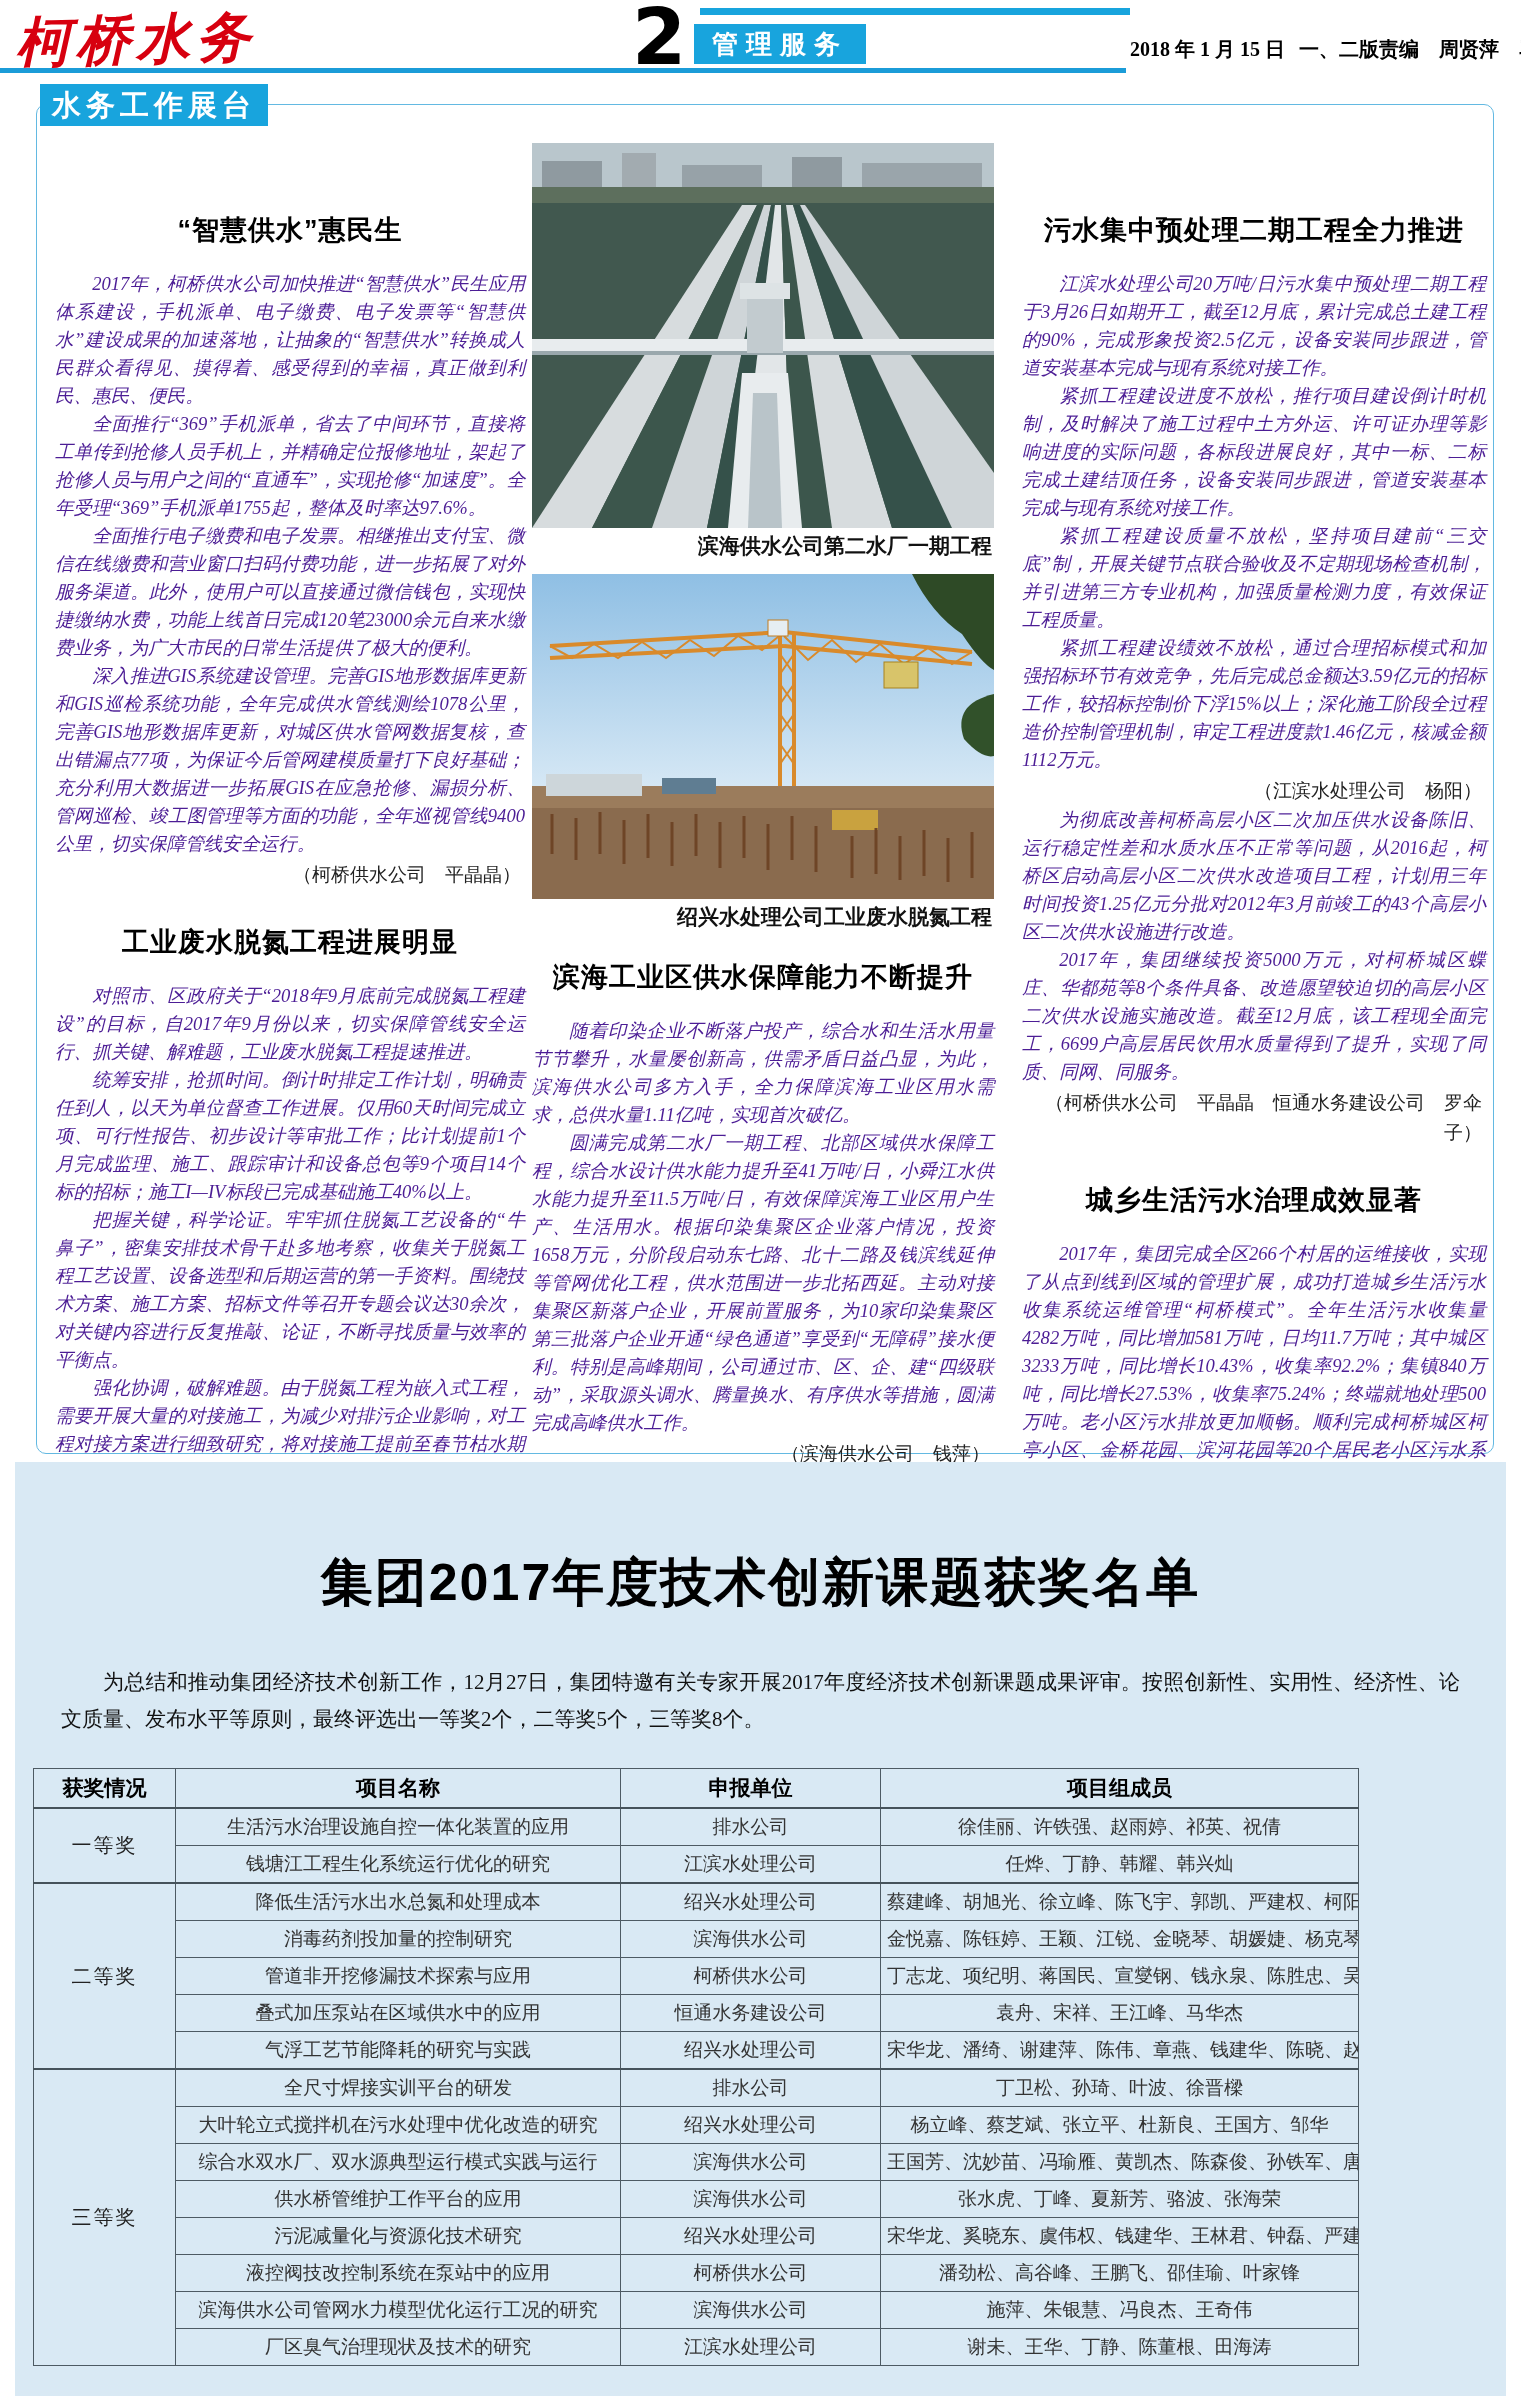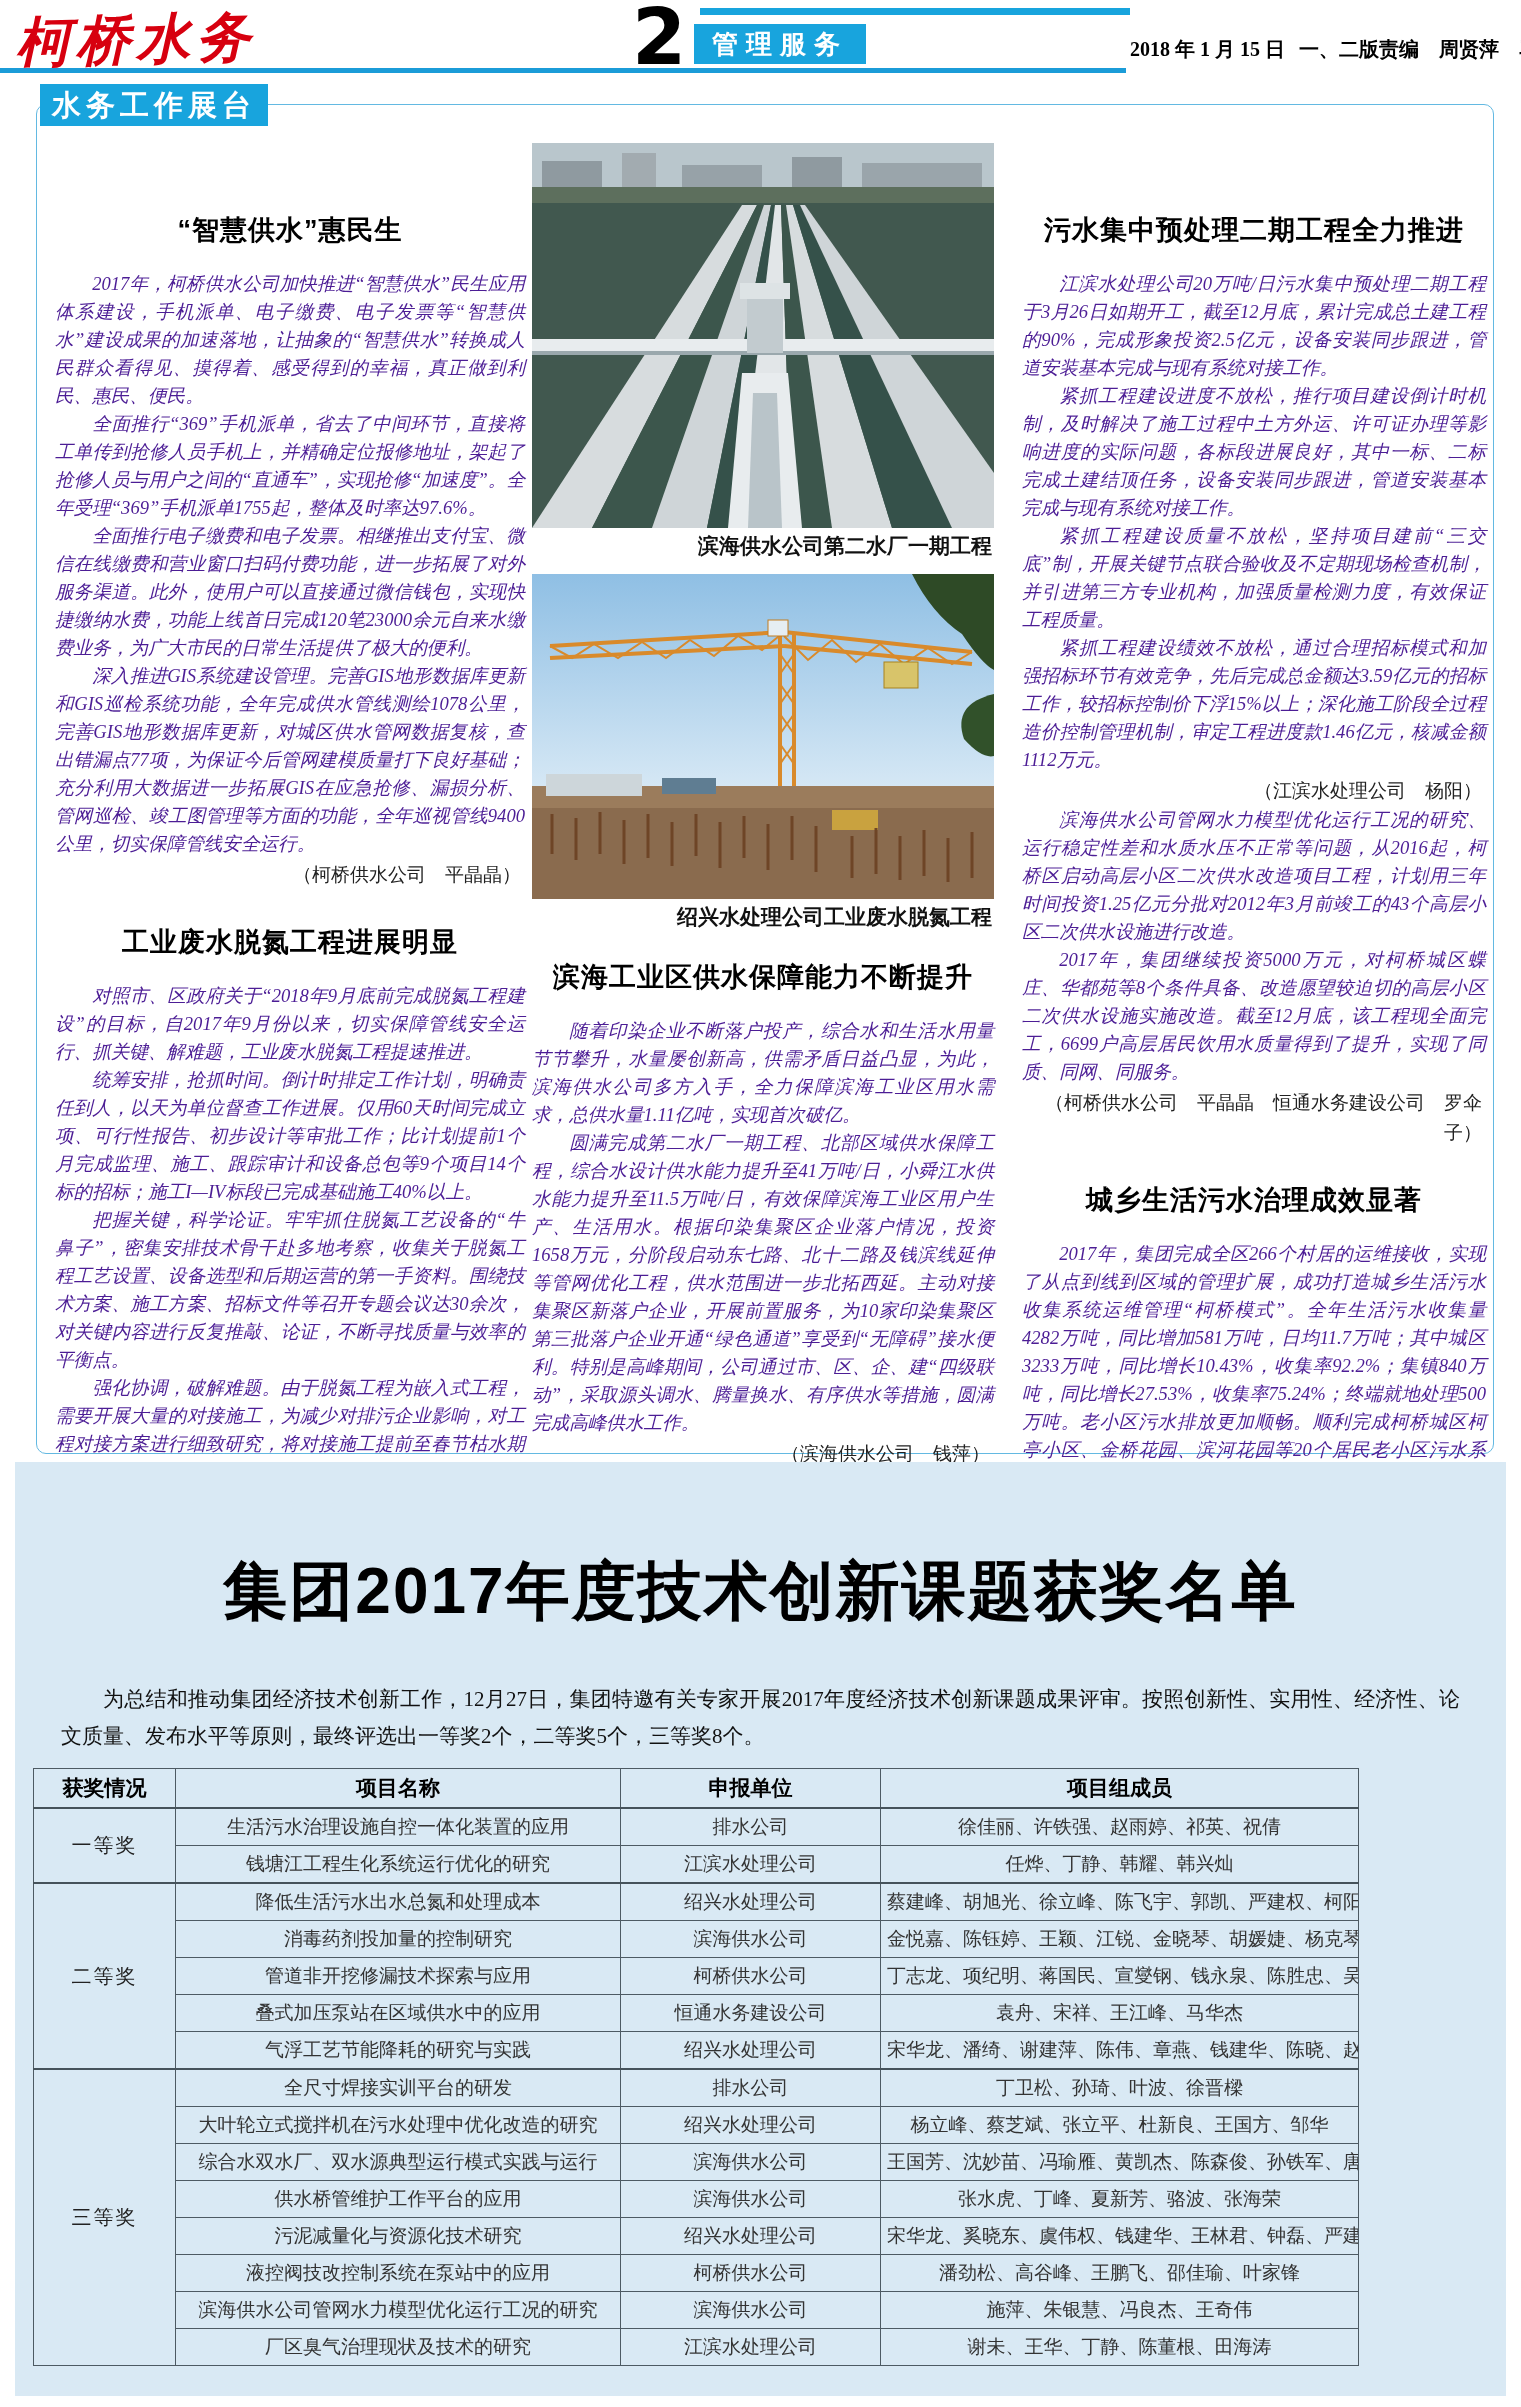--- a/index.html
+++ b/index.html
@@ -64,21 +64,21 @@
   .caption{
     font-family:"Liberation Sans",sans-serif;font-weight:bold;font-size:21px;
     color:#111;text-align:right;margin:4px 2px 14px 0;
   }
   
   .panel{
     position:absolute;left:15px;top:1462px;width:1491px;height:934px;
     background:#d9e9f4;
   }
   .panel-title{
-    font-family:"Liberation Sans",sans-serif;font-weight:900;font-size:64px;
+    font-family:"Liberation Sans",sans-serif;font-weight:900;font-size:52px;
     color:#000;text-align:center;letter-spacing:2px;margin:86px 0 0 0;
   }
   .panel-intro{
     margin:46px 46px 0 46px;font-size:21px;line-height:37px;text-align:justify;
     text-indent:2em;color:#111;
   }
   .awards-table{
     position:absolute;left:18px;top:306px;width:1325px;border-collapse:collapse;
     table-layout:fixed;background:transparent;
   }
@@ -228,21 +228,21 @@
 </div>
 
 <div class="col col-right art">
   <h2 class="art-title">污水集中预处理二期工程全力推进</h2>
   <p>江滨水处理公司20万吨/日污水集中预处理二期工程于3月26日如期开工，截至12月底，累计完成总土建工程的90%，完成形象投资2.5亿元，设备安装同步跟进，管道安装基本完成与现有系统对接工作。</p>
   <p>紧抓工程建设进度不放松，推行项目建设倒计时机制，及时解决了施工过程中土方外运、许可证办理等影响进度的实际问题，各标段进展良好，其中一标、二标完成土建结顶任务，设备安装同步跟进，管道安装基本完成与现有系统对接工作。</p>
   <p>紧抓工程建设质量不放松，坚持项目建前“三交底”制，开展关键节点联合验收及不定期现场检查机制，并引进第三方专业机构，加强质量检测力度，有效保证工程质量。</p>
   <p>紧抓工程建设绩效不放松，通过合理招标模式和加强招标环节有效竞争，先后完成总金额达3.59亿元的招标工作，较招标控制价下浮15%以上；深化施工阶段全过程造价控制管理机制，审定工程进度款1.46亿元，核减金额1112万元。</p>
   <div class="byline">（江滨水处理公司　杨阳）</div>
 
-  <p>滨海供水公司管网水力模型优化运行工况的研究、运行稳定性差和水质水压不正常等问题，从2016起，柯桥区启动高层小区二次供水改造项目工程，计划用三年时间投资1.25亿元分批对2012年3月前竣工的43个高层小区二次供水设施进行改造。</p>
+  <p>为彻底改善柯桥高层小区二次加压供水设备陈旧、运行稳定性差和水质水压不正常等问题，从2016起，柯桥区启动高层小区二次供水改造项目工程，计划用三年时间投资1.25亿元分批对2012年3月前竣工的43个高层小区二次供水设施进行改造。</p>
   <p>2017年，集团继续投资5000万元，对柯桥城区蝶庄、华都苑等8个条件具备、改造愿望较迫切的高层小区二次供水设施实施改造。截至12月底，该工程现全面完工，6699户高层居民饮用水质量得到了提升，实现了同质、同网、同服务。</p>
   <div class="byline">（柯桥供水公司　平晶晶　恒通水务建设公司　罗伞子）</div>
 
   <h2 class="art-title later">城乡生活污水治理成效显著</h2>
   <p>2017年，集团完成全区266个村居的运维接收，实现了从点到线到区域的管理扩展，成功打造城乡生活污水收集系统运维管理“柯桥模式”。全年生活污水收集量4282万吨，同比增加581万吨，日均11.7万吨；其中城区3233万吨，同比增长10.43%，收集率92.2%；集镇840万吨，同比增长27.53%，收集率75.24%；终端就地处理500万吨。老小区污水排放更加顺畅。顺利完成柯桥城区柯亭小区、金桥花园、滨河花园等20个居民老小区污水系统改造全面完成，解决了小区内生活污水排放不畅的问题，4684户居民居住环境得到改善。</p>
   <div class="byline">（排水公司　鲁华丽）</div>
 </div>
 
 <div class="panel">
   <h1 class="panel-title">集团2017年度技术创新课题获奖名单</h1>

